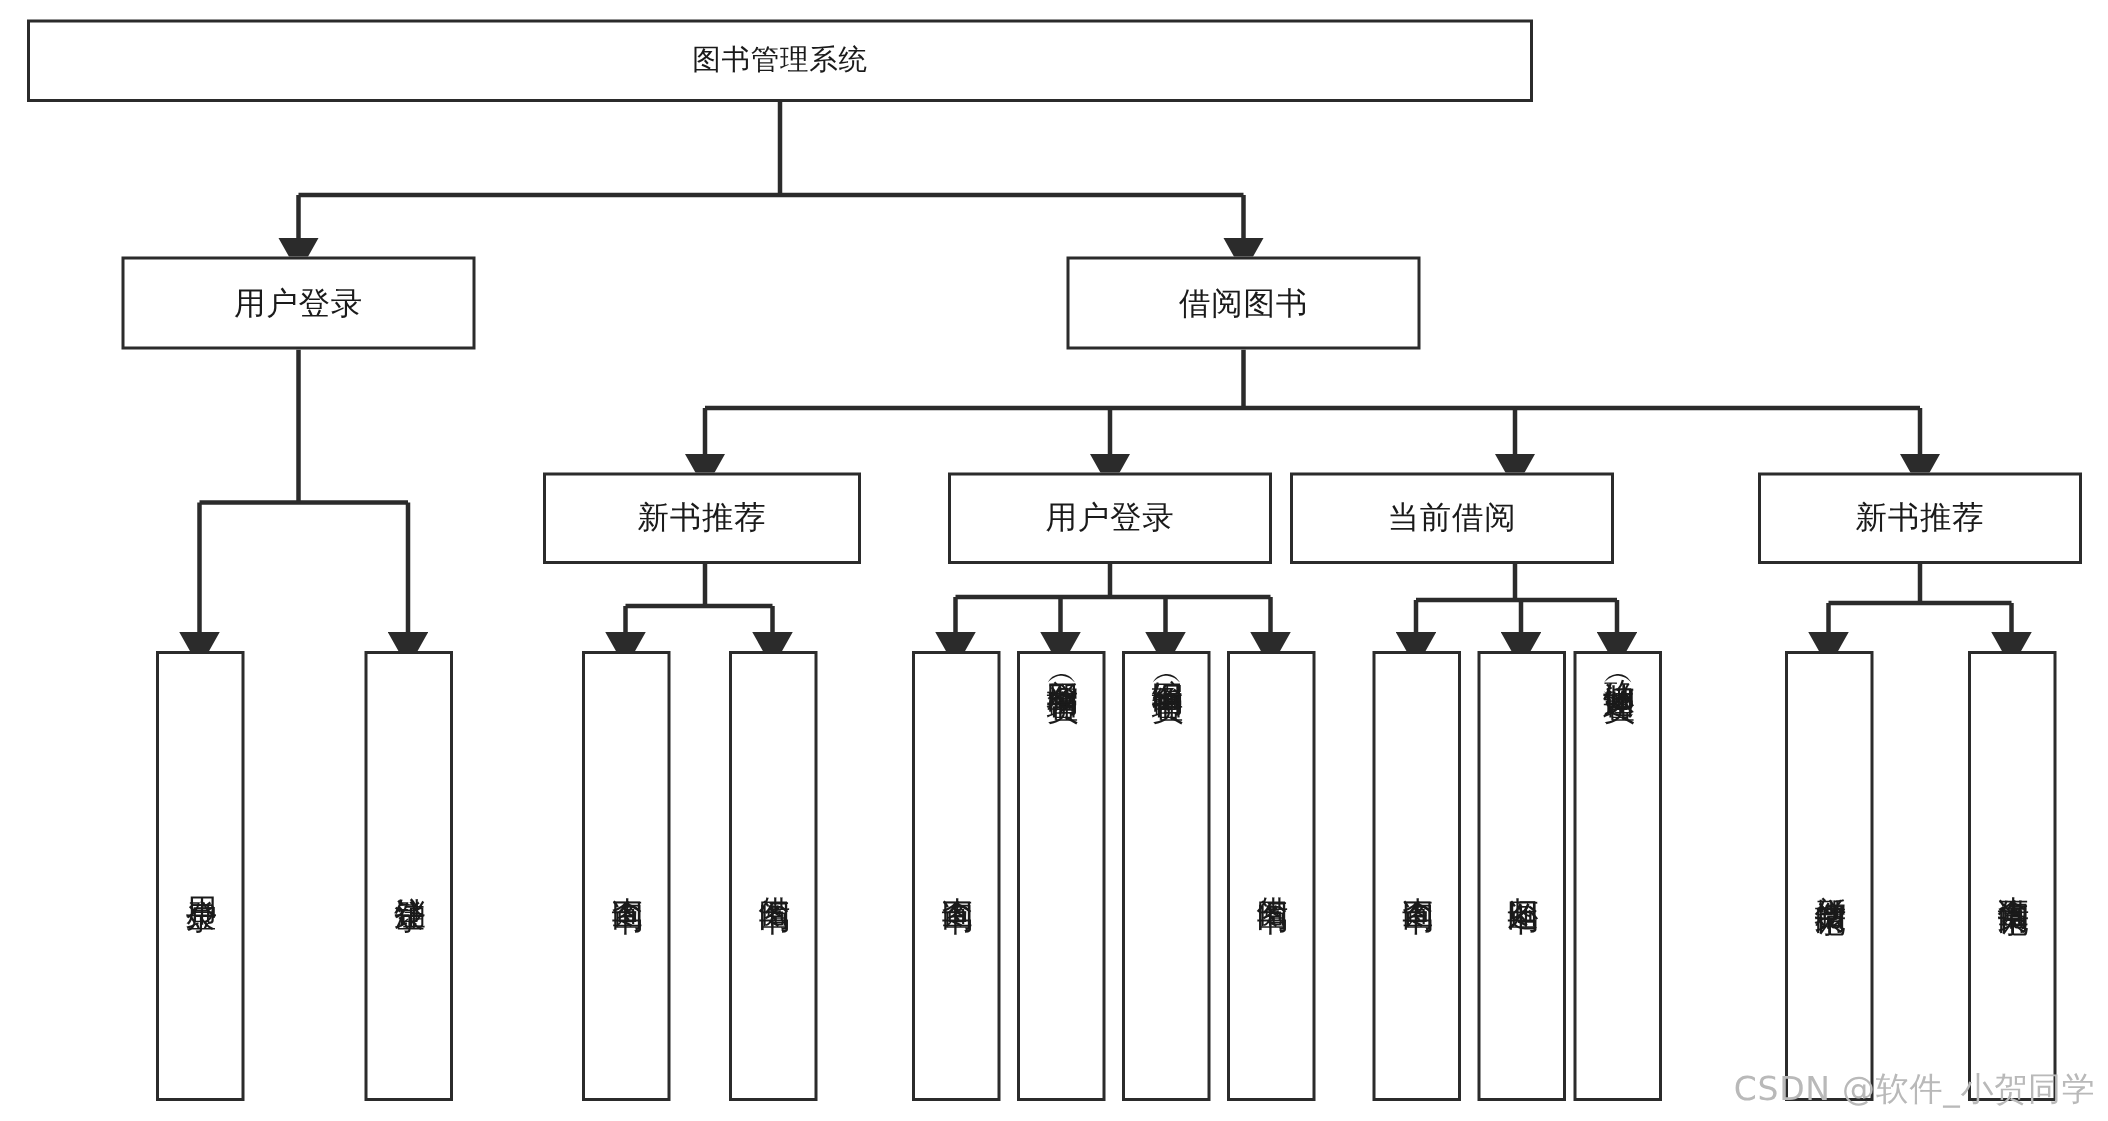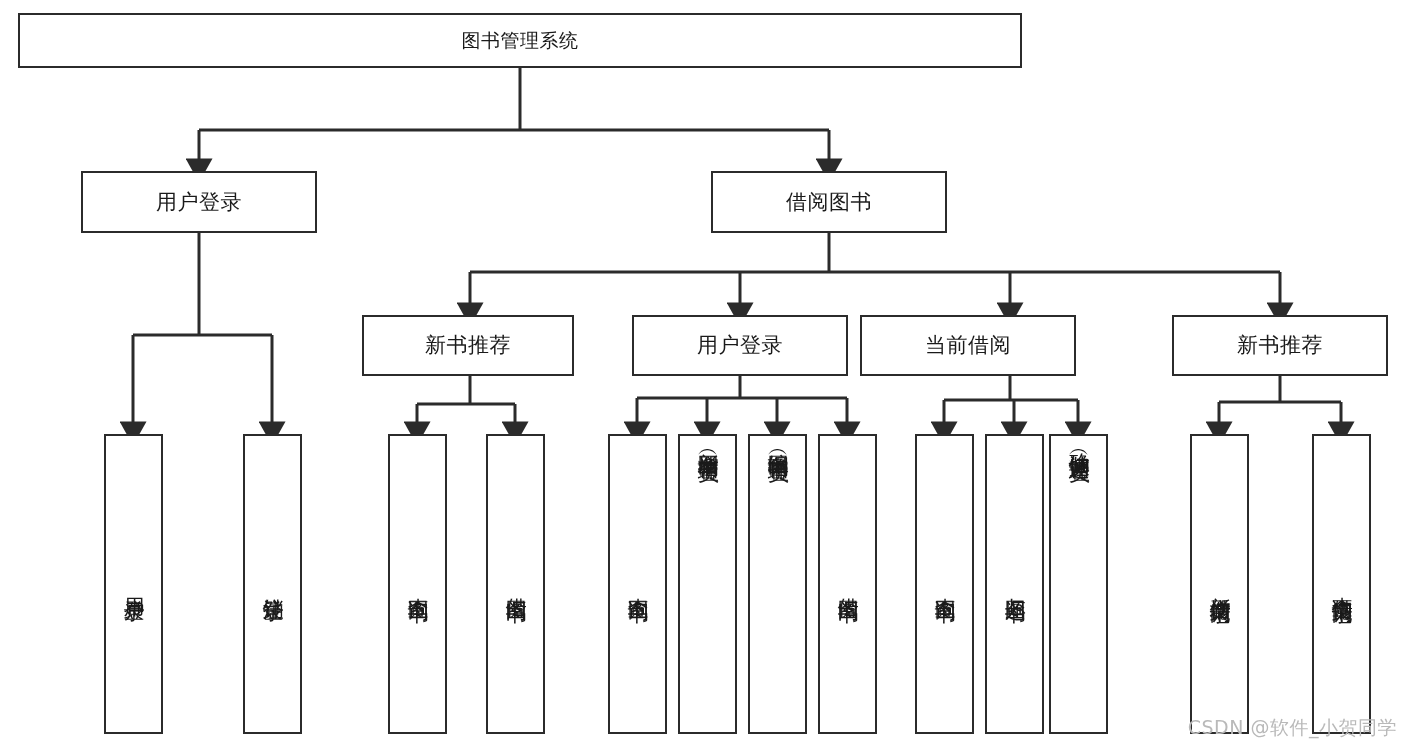--- a/index.html
+++ b/index.html
@@ -68,21 +68,21 @@
   .node.vert.tall-text {
     align-items: flex-start;
   }
   .node.vert.mid-text {
     align-items: center;
   }
   #watermark {
     position: absolute;
     right: 8px;
     bottom: 6px;
-    font-size: 19px;
+    font-size: 22px;
     color: #b9b9b9;
     white-space: nowrap;
     letter-spacing: 0.5px;
   }
 </style>
 </head>
 <body>
 
 <div id="diagram-root">
 

